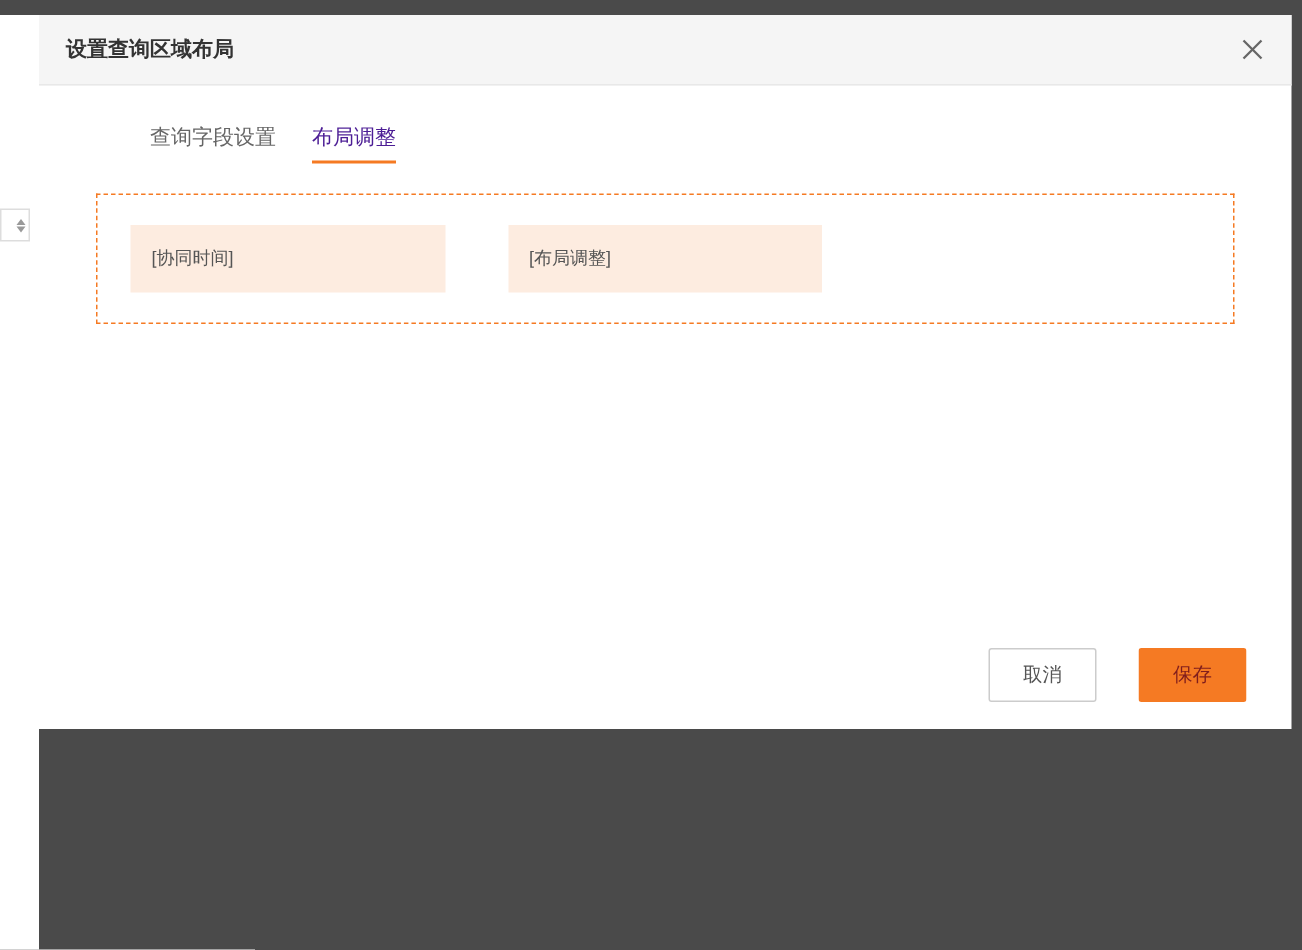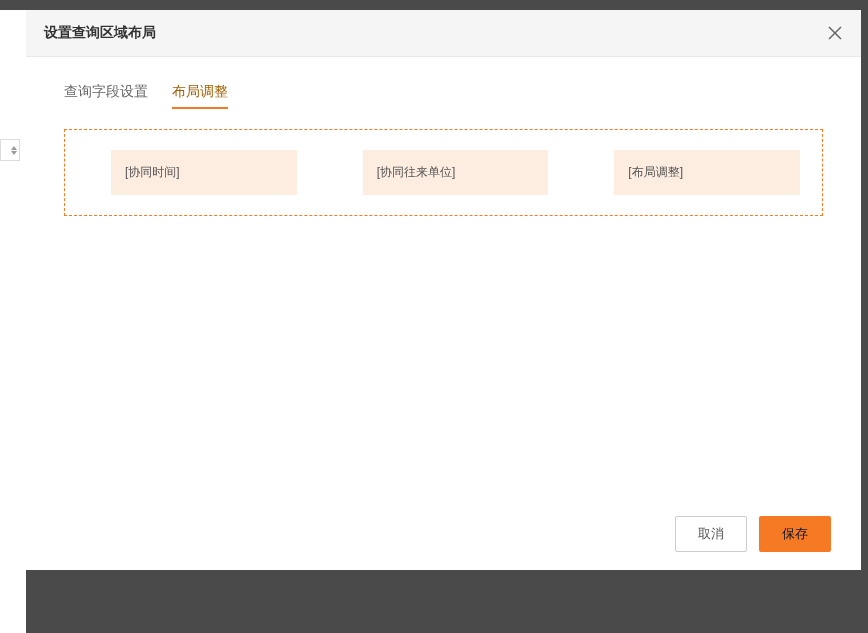--- a/index.html
+++ b/index.html
@@ -14,21 +14,21 @@
       background: #4a4a4a;
       width: 868px;
       height: 633px;
       overflow: hidden;
     }
     .modal {
       position: absolute;
       top: 10px;
       left: 26px;
       width: 835px;
-      height: 560px;
+      height: 476px;
       background: #fff;
       display: flex;
       flex-direction: column;
     }
     .modal-header {
       display: flex;
       justify-content: space-between;
       align-items: center;
       padding: 14px 18px;
       background: #f5f5f5;
@@ -55,30 +55,31 @@
     }
     .modal-body {
       flex: 1;
       padding: 20px 38px;
       overflow: auto;
     }
     .tabs {
       display: flex;
       gap: 24px;
       margin-bottom: 20px;
+      margin-left: 36px;
     }
     .tab {
       padding: 6px 0 8px 0;
       cursor: pointer;
       font-size: 14px;
       color: #666;
       position: relative;
     }
     .tab.active {
-      color: #a16207;
+      color: #4c1d95;
       font-weight: 500;
     }
     .tab.active::after {
       content: "";
       position: absolute;
       bottom: 0;
       left: 0;
       right: 0;
       height: 2px;
       background: #f57a23;
@@ -89,44 +90,43 @@
       display: grid;
       grid-template-columns: repeat(3, 1fr);
       gap: 18px 42px;
     }
     .field-item {
       background: #fdece0;
       padding: 14px 14px;
       font-size: 12px;
       color: #555;
       cursor: move;
-      margin-left: 24px;
     }
     .modal-footer {
       display: flex;
       justify-content: flex-end;
       align-items: center;
-      gap: 12px;
+      gap: 28px;
       padding: 14px 30px 18px;
     }
     .btn {
       padding: 8px 22px;
       font-size: 13px;
       border-radius: 2px;
       cursor: pointer;
       border: 1px solid transparent;
     }
     .btn-default {
       background: #fff;
       border: 1px solid #ccc;
       color: #555;
     }
     .btn-primary {
       background: #f57a23;
-      color: #0f172a;
+      color: #7f1d1d;
     }
     .bg-strip {
       position: absolute;
       left: 0;
       top: 10px;
       width: 26px;
       height: 623px;
       background: #fff;
     }
     .obscured-control {
@@ -179,21 +179,20 @@
   </div>
 
   <div class="modal-body">
     <div class="tabs">
       <div class="tab">查询字段设置</div>
       <div class="tab active">布局调整</div>
     </div>
 
     <div class="layout-area">
       <div class="field-item">[协同时间]</div>
-      <div class="field-item">[协同往来单位]</div>
       <div class="field-item">[布局调整]</div>
     </div>
   </div>
 
   <div class="modal-footer">
     <button class="btn btn-default">取消</button>
     <button class="btn btn-primary">保存</button>
   </div>
 </div>
 

